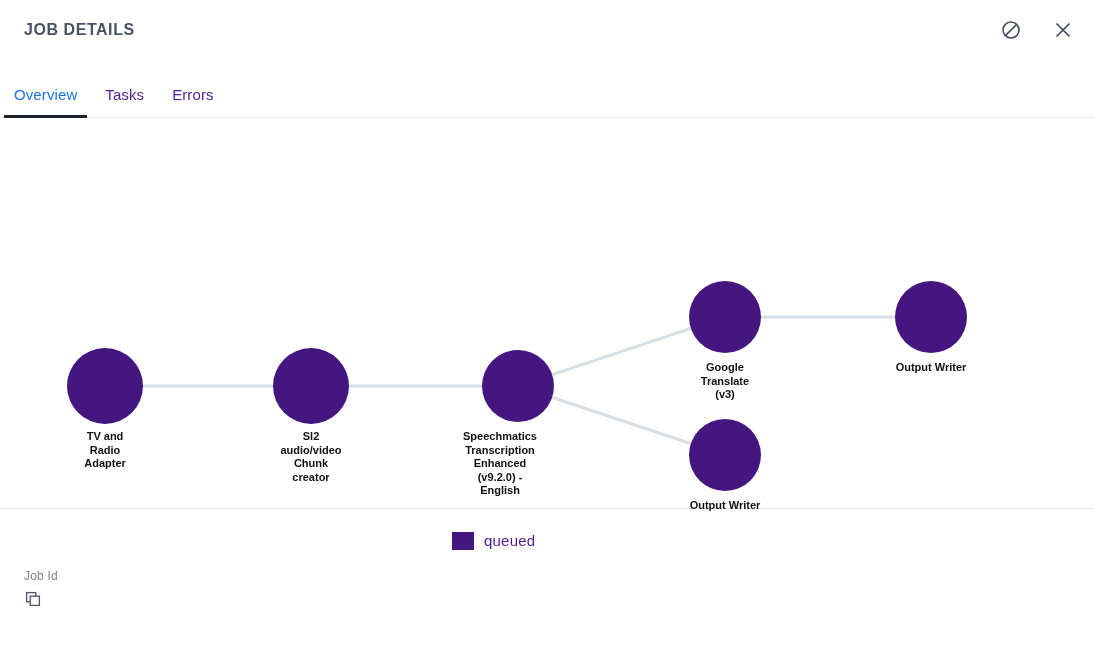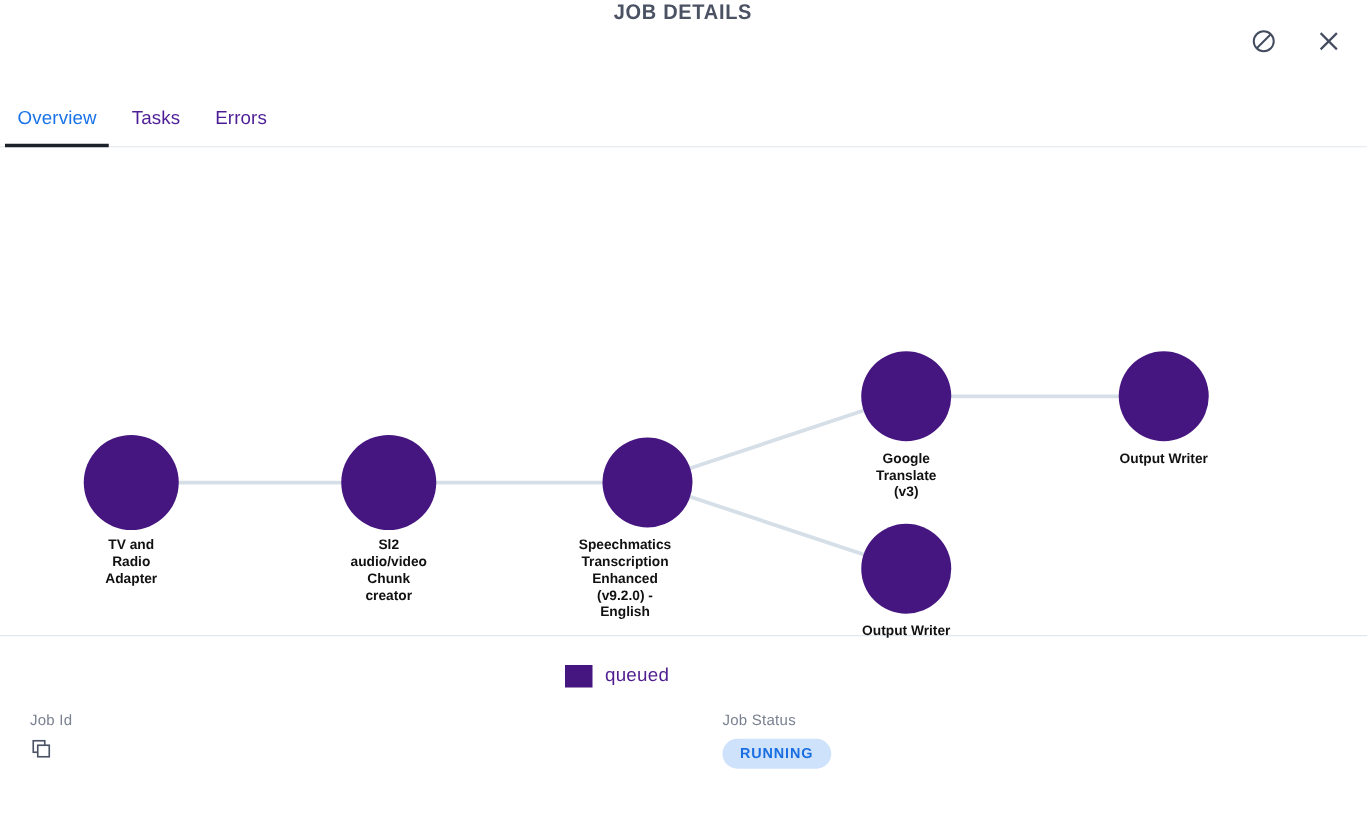--- a/index.html
+++ b/index.html
@@ -17,21 +17,20 @@
   }
 
   
   .header {
     position: relative;
     height: 60px;
     display: flex;
     align-items: center;
     padding: 0 18px 0 24px;
     box-sizing: border-box;
-    flex-direction: column;
   }
   .header-title {
     font-size: 17px;
     font-weight: 700;
     letter-spacing: 0.6px;
     color: #4a5264;
     text-transform: uppercase;
     transform: scaleX(0.94);
     transform-origin: left center;
   }
@@ -128,21 +127,20 @@
   }
   .info-title {
     font-size: 16px;
     font-weight: 700;
     color: #30343f;
     letter-spacing: 0.1px;
   }
   .info-grid {
     display: flex;
     margin-top: 26px;
-    gap: 16px;
   }
   .info-col-1 { width: 538px; }
   .field-label {
     font-size: 12px;
     color: #7a8190;
     letter-spacing: 0.2px;
     margin-bottom: 7px;
   }
   .field-value-row {
     display: flex;
@@ -252,18 +250,14 @@
       <div class="field-label">Job Id</div>
       <div class="field-value-row">
         <div class="copy-btn">
           <svg width="16" height="16" viewBox="0 0 16 16" fill="none" stroke="currentColor" stroke-width="1.3">
             <rect x="1.6" y="1.6" width="9.2" height="9.2"></rect>
             <rect x="5.2" y="5.2" width="9.2" height="9.2" fill="#ffffff"></rect>
           </svg>
         </div>
       </div>
     </div>
-    <div>
-      <div class="status-label">Job Status</div>
-      <div class="status-badge" style="background: rgb(207, 226, 251); color: rgb(26, 111, 224);">RUNNING</div>
-    </div>
   </div>
 </div>
 
 </body></html>

